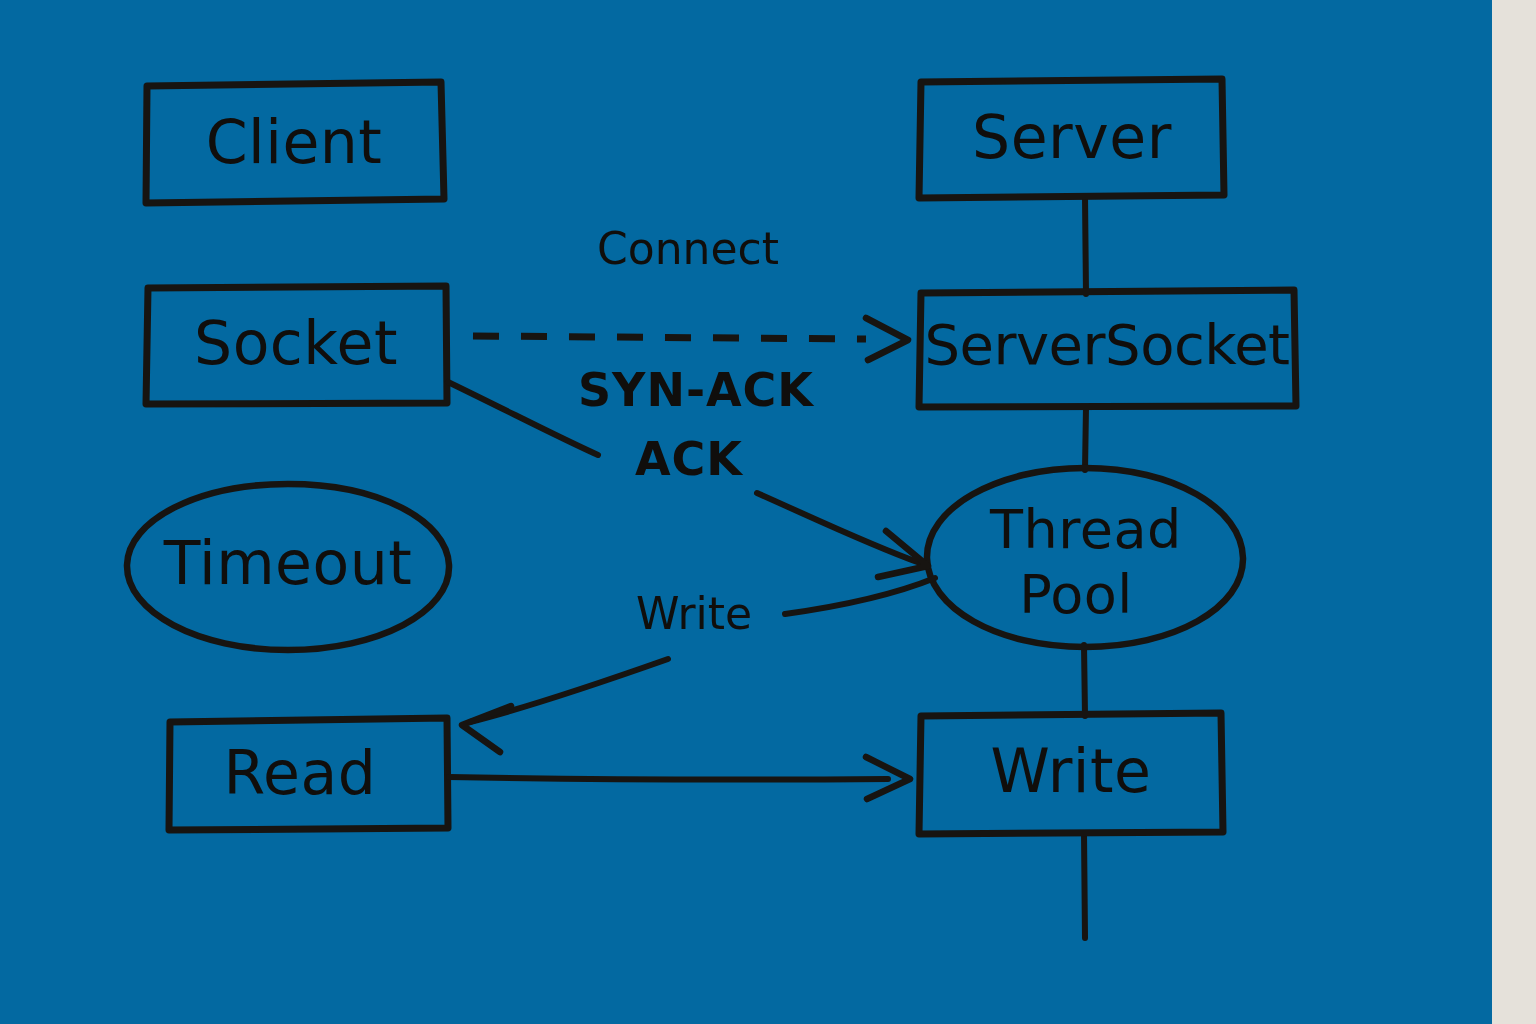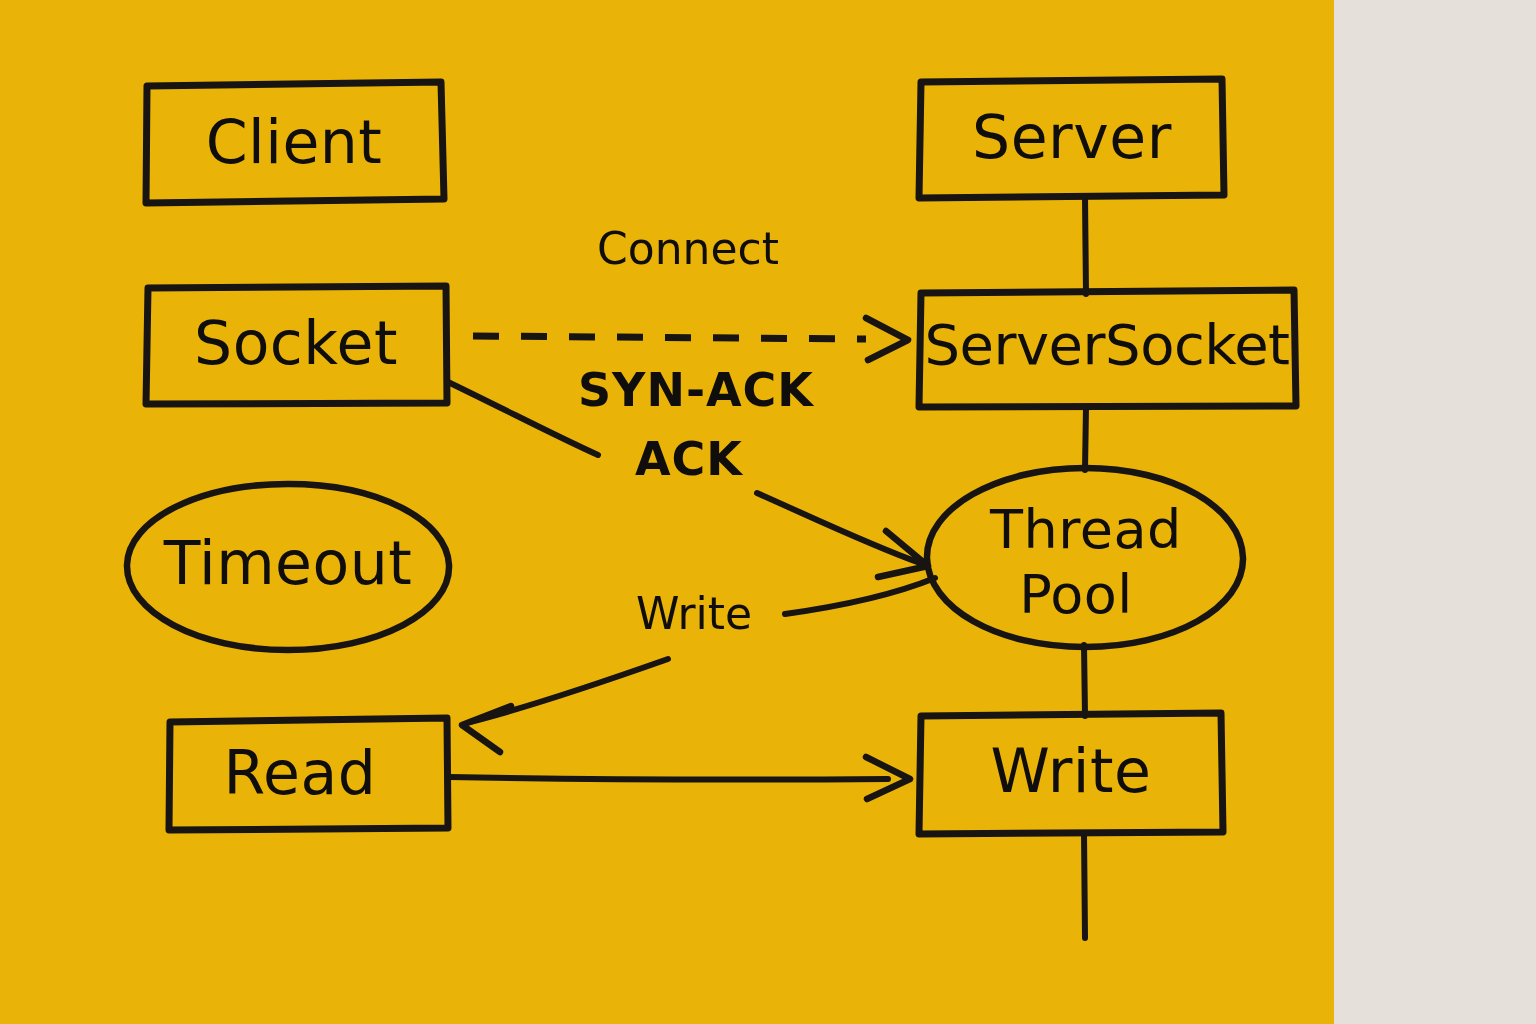--- a/index.html
+++ b/index.html
@@ -9,23 +9,23 @@
     background: #e5e1da;
   }
   body {
     width: 1536px;
     height: 1024px;
     overflow: hidden;
     font-family: "DejaVu Sans", sans-serif;
   }
   #canvas-wrap {
     position: relative;
-    width: 1334px;
+    width: 1492px;
     height: 1024px;
-    background: #eab308;
+    background: #0369a1;
   }
   svg#diagram {
     position: absolute;
     top: 0; left: 0;
     width: 1536px;
     height: 1024px;
     display: block;
   }
   .box-outline {
     fill: none;

